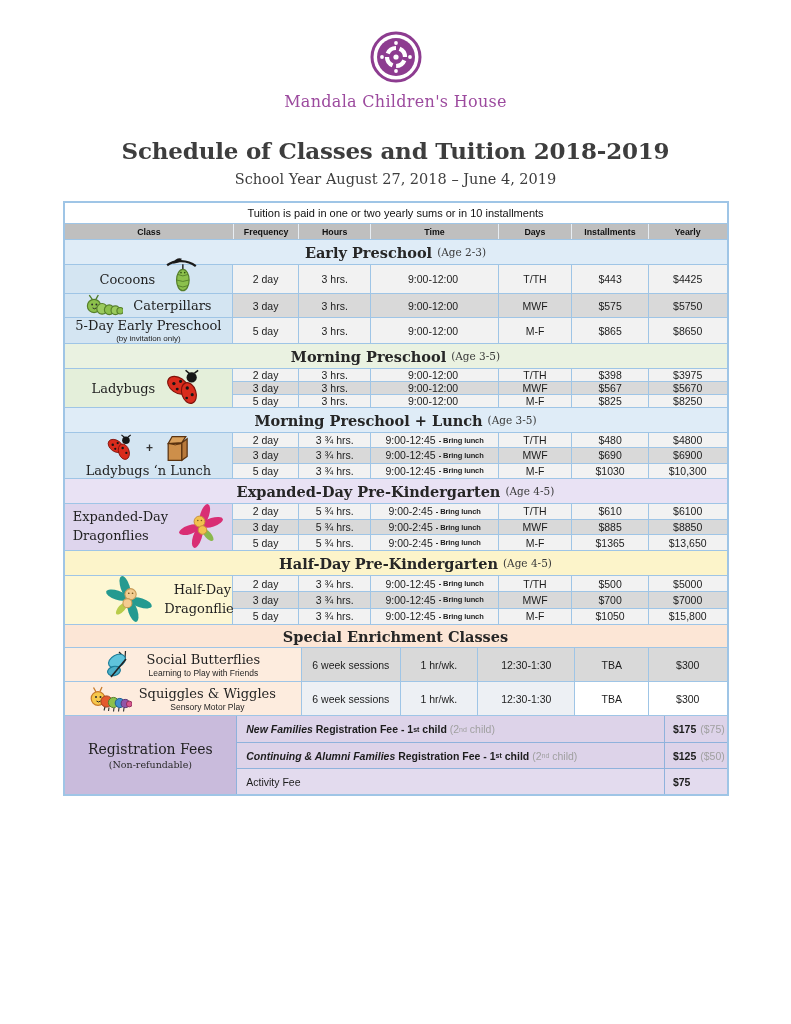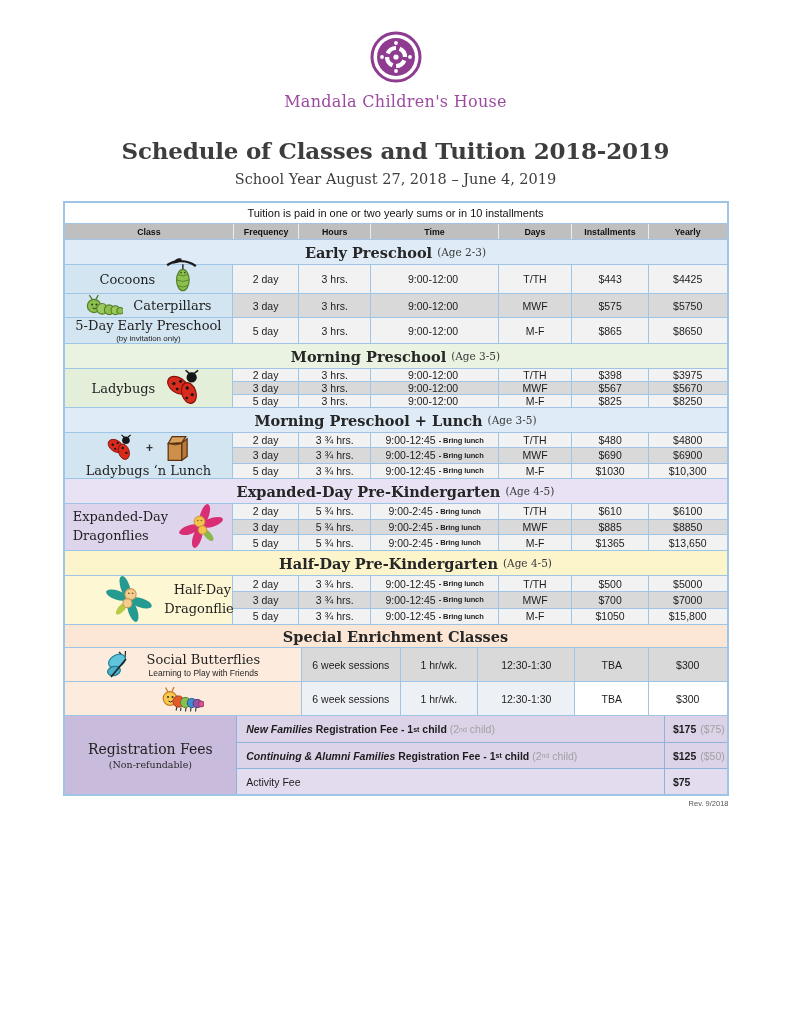--- a/index.html
+++ b/index.html
@@ -522,20 +522,24 @@
             <path d="M6.5 15 q2 2 4 0" stroke="#2b2b2b" stroke-width="1" fill="none"></path>
             <g stroke="#2b2b2b" stroke-width="1.1">
                 <line x1="15" y1="21" x2="14" y2="24.5"></line>
                 <line x1="19" y1="21.5" x2="18.5" y2="25"></line>
                 <line x1="24" y1="22" x2="23.5" y2="25.5"></line>
                 <line x1="29" y1="22" x2="28.5" y2="25.5"></line>
                 <line x1="34" y1="22" x2="33.5" y2="25.5"></line>
               </g>
           </svg>
         </span>
+        <div class="g-col">
+          <span class="g-name">Squiggles &amp; Wiggles</span>
+          <span class="g-sub" style="font-size:8.5px">Sensory Motor Play</span>
+        </div>
       </div>
       <div class="cell sp-freq ltblue">6 week sessions</div>
       <div class="cell sp-hours ltblue">1 hr/wk.</div>
       <div class="cell sp-time ltblue">12:30-1:30</div>
       <div class="cell sp-days white">TBA</div>
       <div class="cell sp-year white">$300</div>
     </div>
 
     <div class="reg-group">
       <div class="rg-label">
@@ -581,15 +585,14 @@
           <div class="rg-fee">
               <span class="fee-amt">$75</span>
               <span class="fee-muted"></span>
             </div>
         </div>
       </div>
     </div>
 
   </div>
 
-  <div class="rev">Rev. 9/2018</div>
 
 </div>
 
 </body></html>

